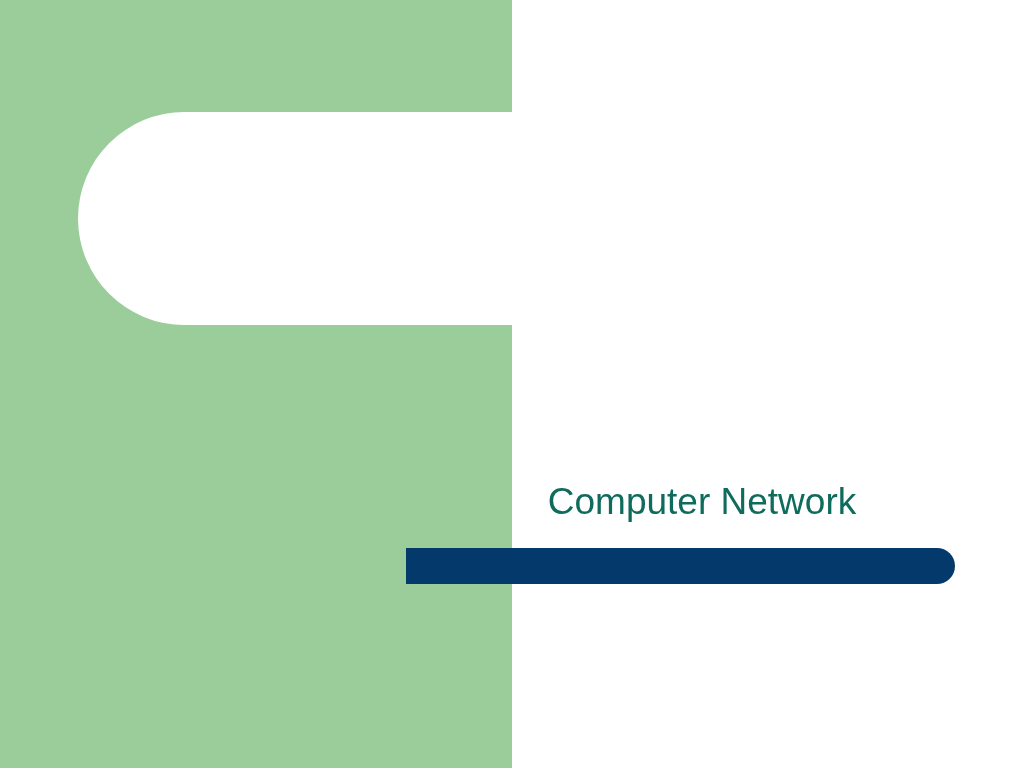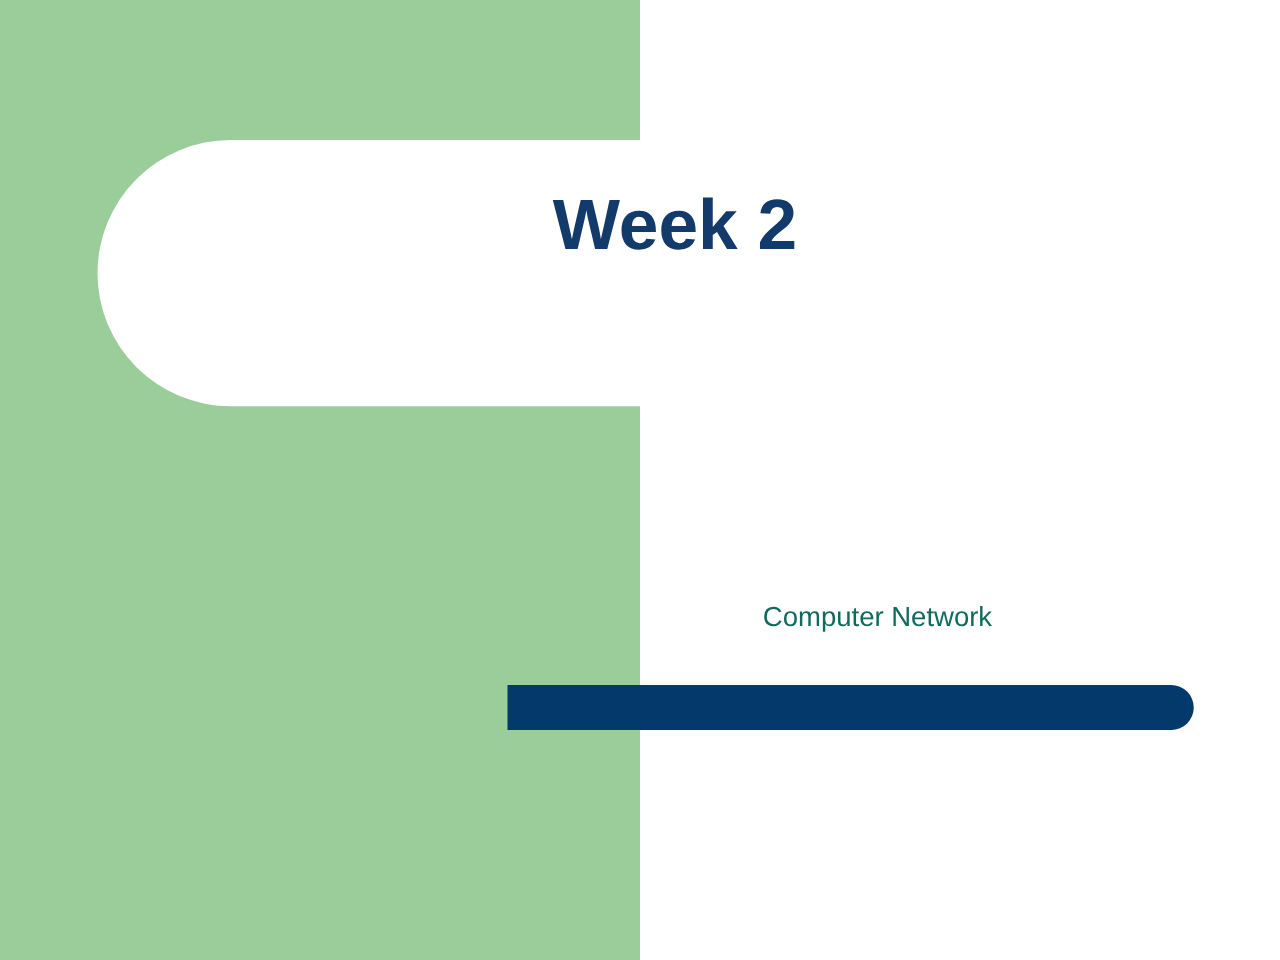--- a/index.html
+++ b/index.html
@@ -68,21 +68,21 @@
   #subtitle-block {
     position: absolute;
     left: 462px;
     top: 481px;
     width: 480px;
     text-align: center;
   }
 
   #subtitle-text {
     font-family: "Liberation Sans", sans-serif;
-    font-size: 22px;
+    font-size: 37px;
     font-weight: normal;
     color: #0f6b5c;
     white-space: pre;
   }
 
   
   #accent-bar {
     position: absolute;
     left: 406px;
     top: 548px;
@@ -98,21 +98,20 @@
 </head>
 <body>
 
 <div id="slide">
 
   <div id="green-panel"></div>
 
   <div id="white-pill"></div>
 
   <div id="title-block">
-    <span class="title-line">Week 2</span>
   </div>
 
   <div id="subtitle-block">
     <span id="subtitle-text">Computer Network</span>
   </div>
 
   <div id="accent-bar"></div>
 
 </div>
 

